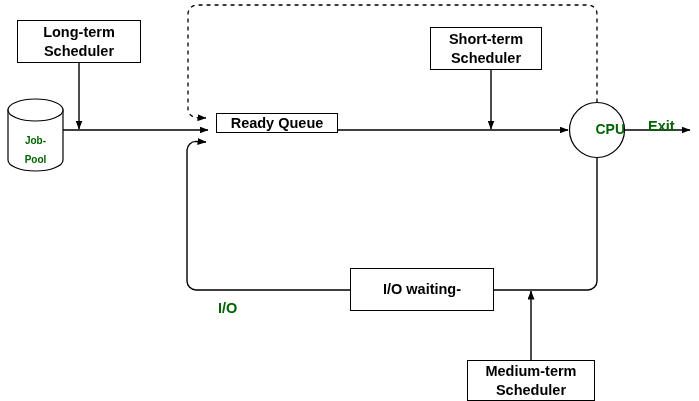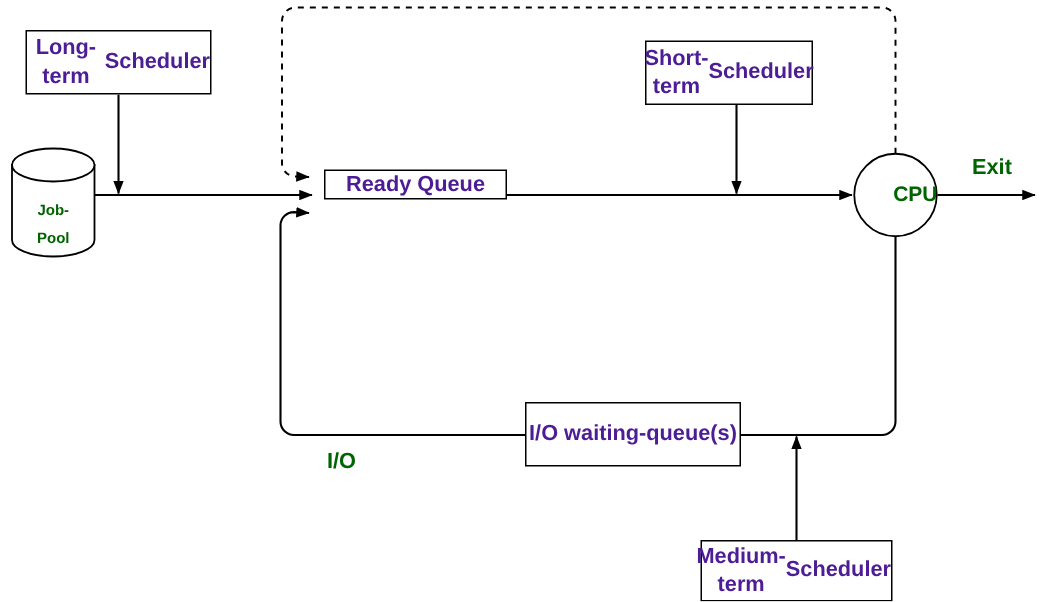--- a/index.html
+++ b/index.html
@@ -20,26 +20,27 @@
     left: 0;
     top: 0;
     width: 699px;
     height: 401px;
   }
   .node-box {
     position: absolute;
     box-sizing: border-box;
     border: 1px solid #000000;
     background: #ffffff;
-    color: #4c1d95;
+    color: #000000;
     font-weight: bold;
     font-size: 14.5px;
     line-height: 19px;
     text-align: center;
     display: flex;
+    flex-direction: column;
     align-items: center;
     justify-content: center;
     white-space: pre-line;
   }
   .node-box .line { display: block; }
 
   #long-term-scheduler { left: 17px;  top: 20px;  width: 124px; height: 43px; }
   #short-term-scheduler{ left: 430px; top: 27px;  width: 112px; height: 43px; }
   #medium-term-scheduler{left: 467px; top: 360px; width: 128px; height: 41px; justify-content: flex-end; }
   #ready-queue        { left: 216px; top: 113px; width: 122px; height: 20px; text-align: center; }
@@ -69,21 +70,21 @@
     text-align: right;
     pointer-events: none;
   }
   .edge-label {
     position: absolute;
     color: #006400;
     font-weight: bold;
     font-size: 14.5px;
     white-space: nowrap;
   }
-  #exit-label { left: 648px; top: 104px; }
+  #exit-label { left: 648px; top: 118px; }
   #io-label   { left: 218px; top: 300px; }
 </style>
 </head>
 <body>
 
 <div id="canvas">
 
   <svg id="diagram-svg" viewBox="0 0 699 401" xmlns="http://www.w3.org/2000/svg">
     <defs>
       <marker id="arrow" markerWidth="9" markerHeight="7" refX="8.5" refY="3.5" orient="auto" markerUnits="userSpaceOnUse">
@@ -134,21 +135,20 @@
     <span class="line">Medium-term</span>
     <span class="line">Scheduler</span>
   </div>
 
   <div class="node-box" id="ready-queue">
     <span class="line">Ready Queue</span>
   </div>
 
   <div class="node-box" id="io-waiting-queue">
     <span class="line">I/O waiting-</span>
-    <span class="line">queue(s)</span>
   </div>
 
   <div class="cyl-label">
     <span class="line">Job-</span>
     <span class="line">Pool</span>
   </div>
 
   <div class="circle-label">CPU</div>
 
   <div class="edge-label" id="exit-label">Exit</div>

